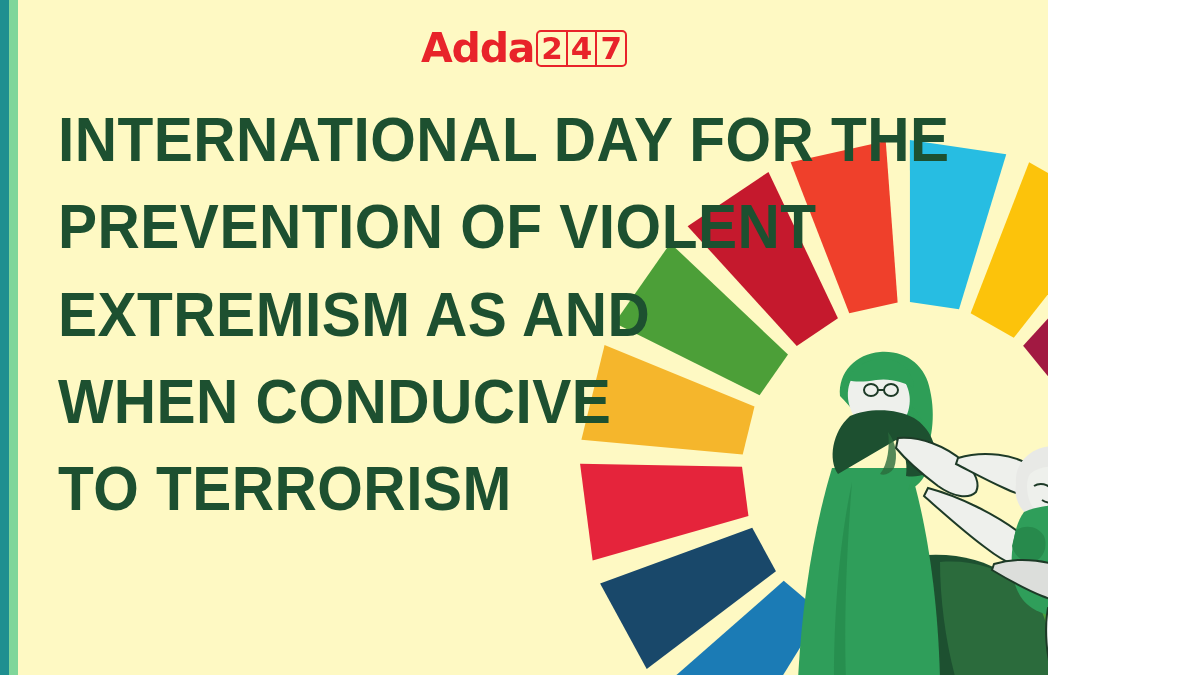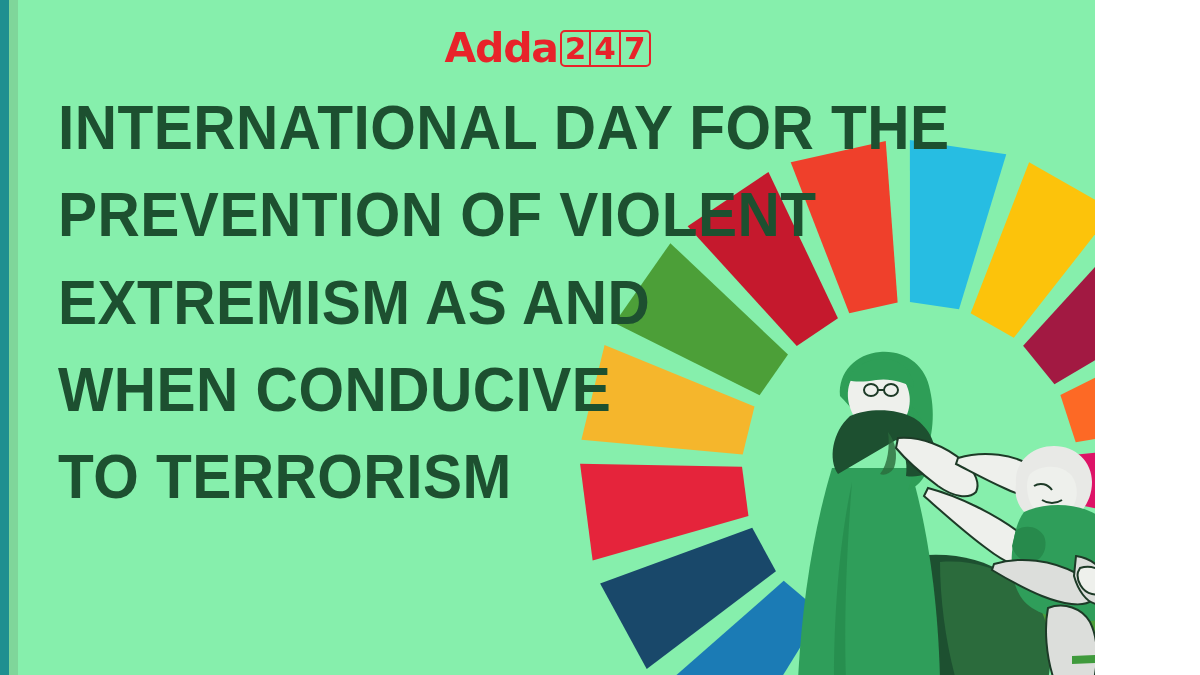--- a/index.html
+++ b/index.html
@@ -5,23 +5,22 @@
   html, body {
     margin: 0;
     padding: 0;
     background: #ffffff;
   }
   #poster {
     position: relative;
     width: 1048px;
     height: 675px;
     overflow: hidden;
-    background: #86efac;
+    background: #fef9c3;
     font-family: "Liberation Sans", sans-serif;
-    padding-left: 47px;
   }
 
   
   .edge-teal {
     position: absolute;
     left: 0; top: 0;
     width: 9px; height: 675px;
     background: #1f8f90;
   }
   .edge-green {
@@ -77,21 +76,21 @@
     box-sizing: border-box;
   }
   .logo-digit + .logo-digit {
     border-left: 2.6px solid #e8232a;
   }
 
   
   .headline {
     position: absolute;
     left: 58px;
-    top: 96px;
+    top: 108px;
     width: 860px;
     z-index: 6;
   }
   .headline-line {
     font-family: "Liberation Sans Narrow", "Liberation Sans", sans-serif;
     font-weight: 700;
     font-size: 63px;
     line-height: 0.99;
     letter-spacing: 0.5px;
     color: #1d5030;

